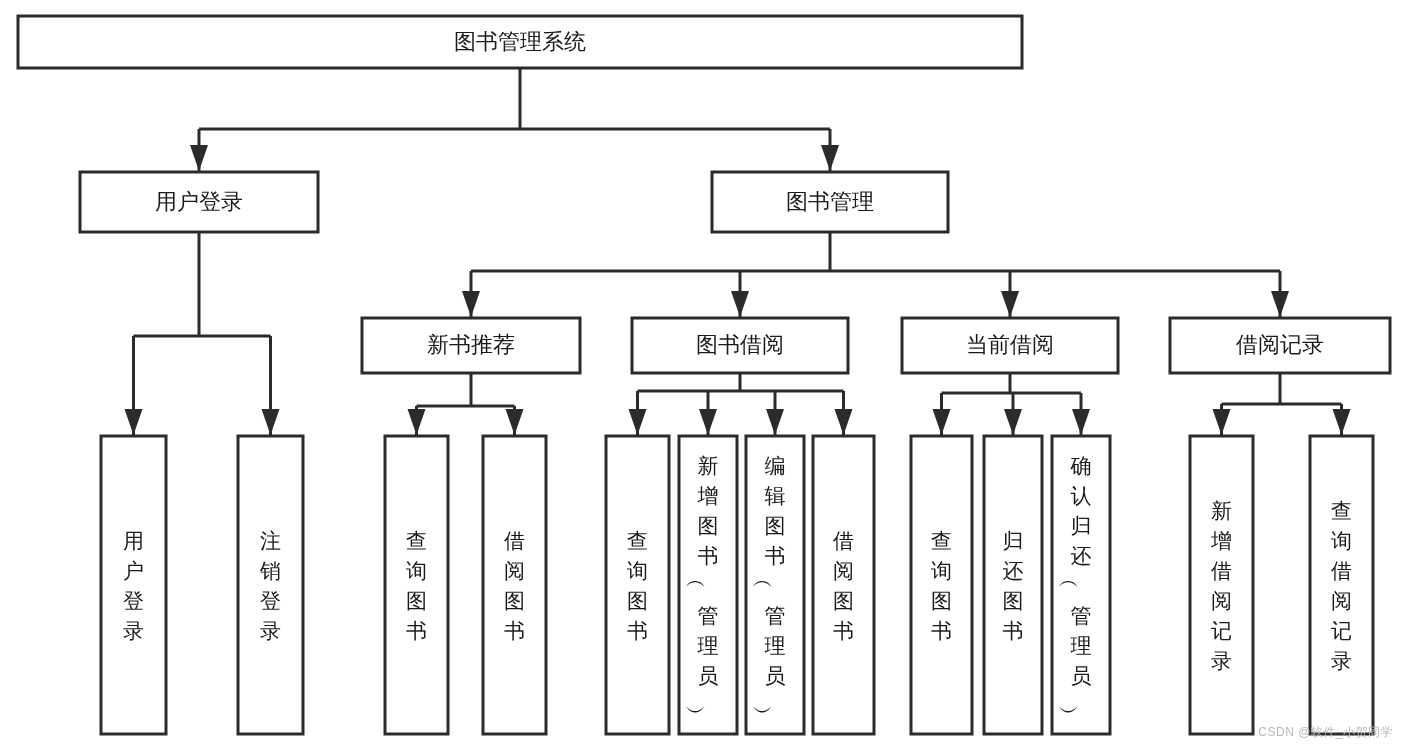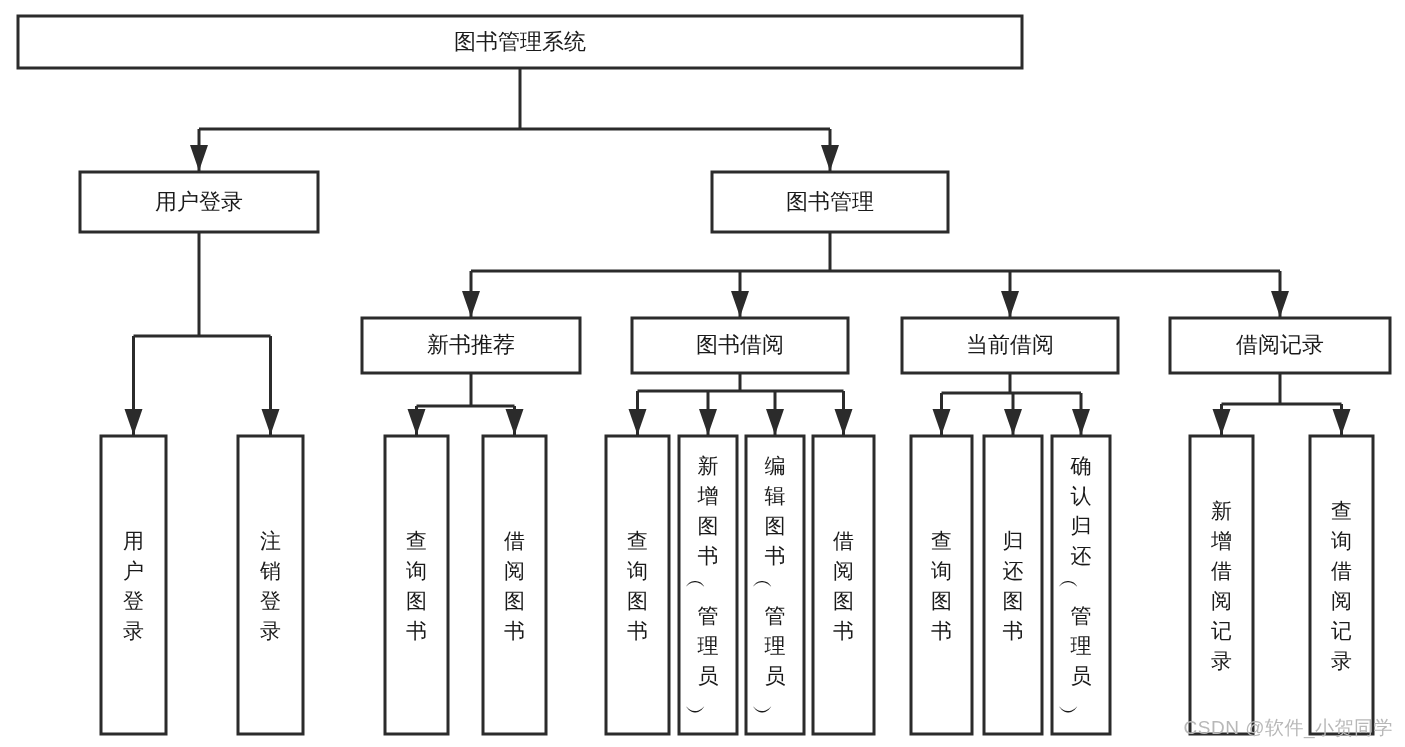--- a/index.html
+++ b/index.html
@@ -54,21 +54,21 @@
     font-family: "Liberation Sans", "DejaVu Sans", sans-serif;
     font-size: 21px;
     fill: #1a1a1a;
     text-anchor: middle;
   }
   .watermark-text {
     position: absolute;
     right: 12px;
     bottom: 6px;
     font-family: "Liberation Sans", "DejaVu Sans", sans-serif;
-    font-size: 19px;
+    font-size: 12px;
     color: #b8b8b8;
     white-space: nowrap;
     letter-spacing: 0.5px;
     user-select: none;
   }
 </style>
 </head>
 <body>
 
 <div id="diagram-root">

